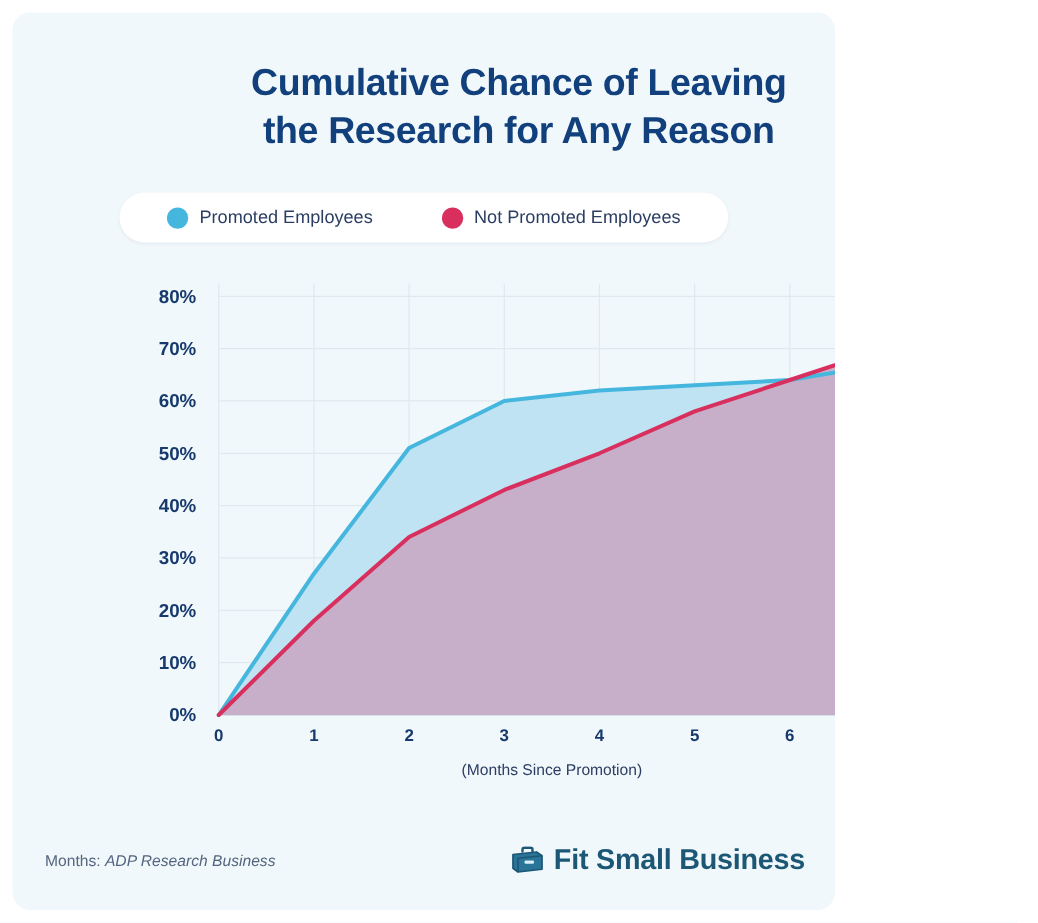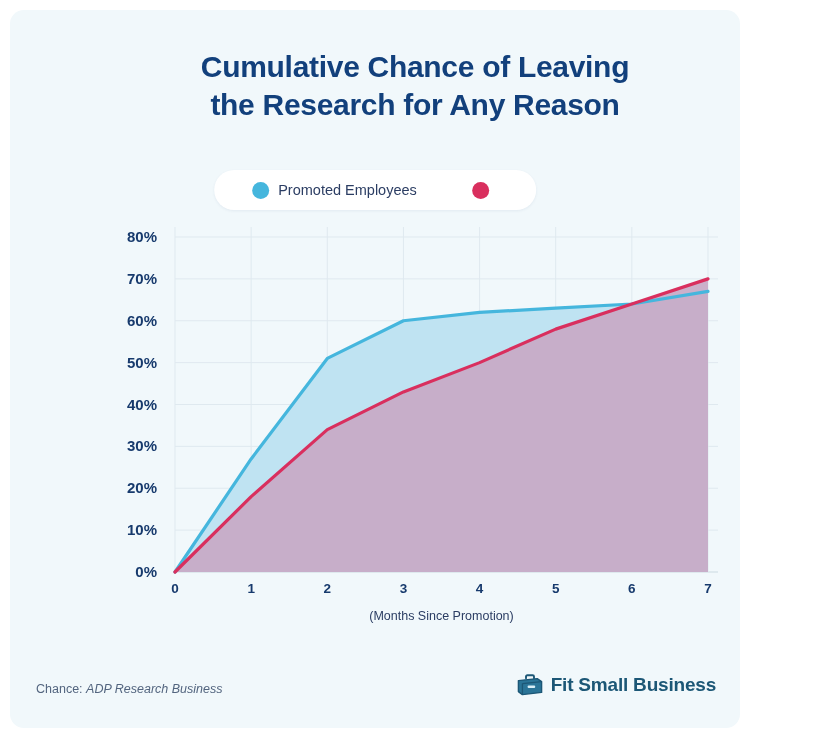--- a/index.html
+++ b/index.html
@@ -10,21 +10,21 @@
     width: 830px;
     height: 738px;
     background: #ffffff;
     font-family: "Liberation Sans", sans-serif;
     overflow: hidden;
   }
   #card {
     position: absolute;
     left: 10px;
     top: 10px;
-    width: 730px;
+    width: 658px;
     height: 718px;
     background: #f1f8fb;
     border-radius: 14px;
     overflow: hidden;
   }
   #title {
     position: absolute;
     left: 0;
     top: 38px;
     width: 810px;
@@ -35,21 +35,21 @@
     line-height: 1.26;
     letter-spacing: -0.3px;
   }
   #title .tline { display: block; }
 
   
   #legend {
     position: absolute;
     left: 50%;
     transform: translateX(-50%);
-    top: 160px;
+    top: 144px;
     height: 40px;
     background: #ffffff;
     border-radius: 22px;
     display: flex;
     align-items: center;
     padding: 0 26px;
     box-shadow: 0 1px 3px rgba(24,60,110,0.07);
     gap: 31px;
   }
   .legend-item {
@@ -120,21 +120,21 @@
   #brand {
     position: absolute;
     right: 24px;
     top: 664px;
     display: flex;
     align-items: center;
   }
   #brand-icon { margin-right: 8px; display: block; }
   #brand-text {
     color: #1c5776;
-    font-size: 19px;
+    font-size: 23px;
     font-weight: bold;
     letter-spacing: -0.2px;
   }
 </style>
 </head>
 <body>
 
 <div id="card">
 
   <div id="title">
@@ -142,20 +142,21 @@
     <span class="tline">the Research for Any Reason</span>
   </div>
 
   <div id="legend">
     <div class="legend-item">
       <span class="legend-dot" id="legend-dot-0" style="background: rgb(69, 182, 221);"></span>
       <span class="legend-label">Promoted Employees</span>
     </div>
     <div class="legend-item">
       <span class="legend-dot" id="legend-dot-1" style="background: rgb(217, 47, 94);"></span>
+      <span class="legend-label">Not Promoted Employees</span>
     </div>
   </div>
 
   <div id="plot-wrap">
     <svg id="chart-svg" width="810" height="718" viewBox="0 0 810 718">
       <g id="grid-group">
           <line x1="165" x2="708" y1="562" y2="562" class="axisline"></line>
           <line x1="165" x2="708" y1="520.125" y2="520.125" class="gridline"></line>
           <line x1="165" x2="708" y1="478.25" y2="478.25" class="gridline"></line>
           <line x1="165" x2="708" y1="436.375" y2="436.375" class="gridline"></line>
@@ -200,21 +201,21 @@
           <text x="469.57142857142856" y="583" class="xtick-label">4</text>
           <text x="545.7142857142858" y="583" class="xtick-label">5</text>
           <text x="621.8571428571429" y="583" class="xtick-label">6</text>
           <text x="698" y="583" class="xtick-label">7</text>
         </g>
       <text id="x-caption" class="axis-caption" x="431.5" y="610">(Months Since Promotion)</text>
     </svg>
   </div>
 
   <div id="source">
-    <span class="src-lead">Chance:</span>
+    <span class="src-lead">Months:</span>
     <span class="src-name">ADP Research Business</span>
   </div>
 
   <div id="brand">
     <svg id="brand-icon" width="26" height="22" viewBox="0 0 26 22">
       <path d="M9 4.2 L9 2.6 Q9 1.2 10.4 1.2 L15.6 1.2 Q17 1.2 17 2.6 L17 4.2" fill="none" stroke="#1c5776" stroke-width="1.9" stroke-linecap="round"></path>
       <path d="M1.4 6.6 L20.2 4.6 L24.6 7.6 L24.6 18.4 L5.4 20.6 L1.4 17.6 Z" fill="#2a7497" stroke="#1c5776" stroke-width="1.4" stroke-linejoin="round"></path>
       <path d="M5.4 9.6 L5.4 20.6" fill="none" stroke="#1c5776" stroke-width="1.3"></path>
       <path d="M5.4 9.6 L24.6 7.6" fill="none" stroke="#1c5776" stroke-width="1.3"></path>
       <rect x="10.6" y="11.4" width="7.6" height="2.6" rx="1" fill="#d9eef6"></rect>

